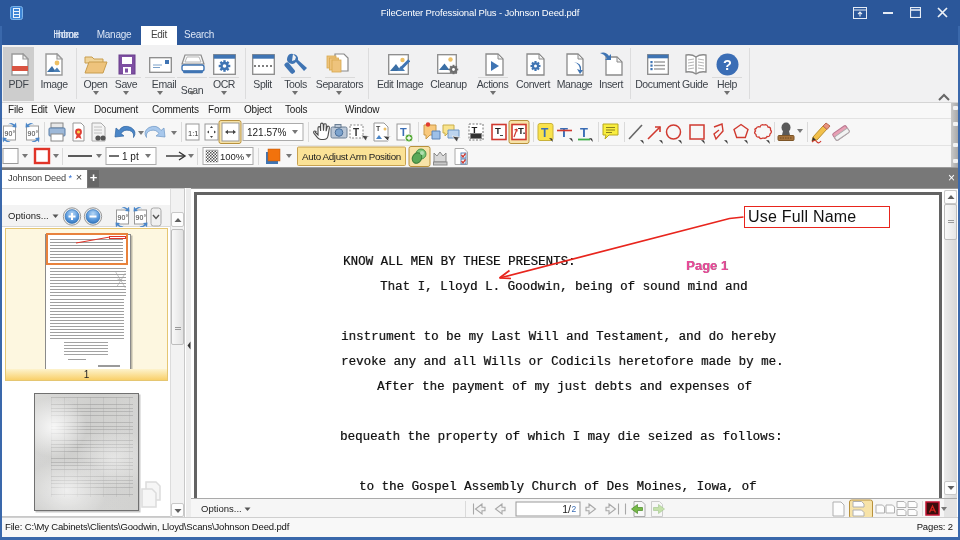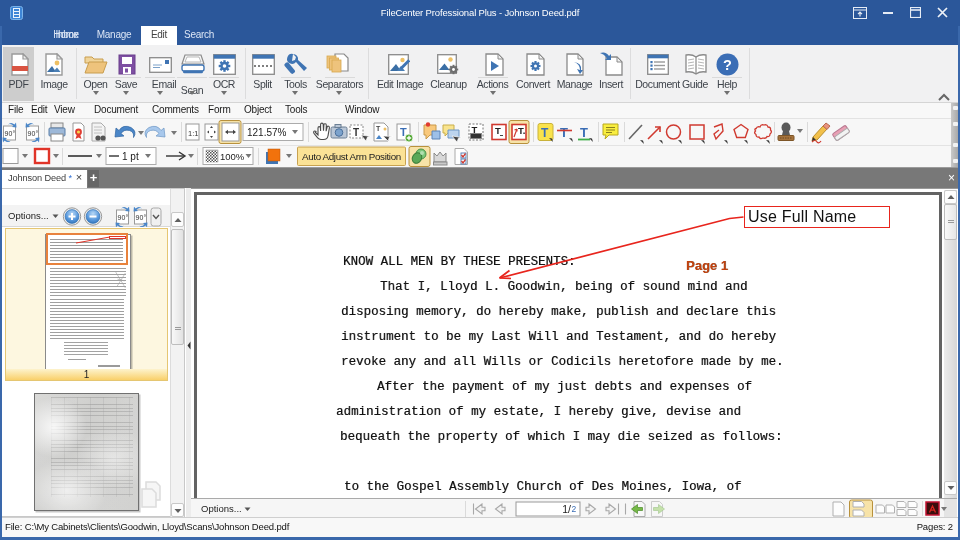--- a/index.html
+++ b/index.html
@@ -733,29 +733,27 @@
 
   <div style="position:absolute;left:186px;top:0;width:5px;height:329px;background:#ececec;"></div>
   <svg class="abs" style="left:186.5px;top:153px;" width="4" height="9" viewBox="0 0 4 9">
       <path d="M3.5 0.5 v8 L0.5 4.5z" fill="#333"></path>
     </svg>
 
   <div id="viewer">
     <div id="page"></div>
 
     <div class="docline" style="left:152px;top:67px;">KNOW ALL MEN BY THESE PRESENTS:</div>
-    <div class="docline" style="left:495px;top:69.5px;font-family:'Liberation Sans';font-size:13px;font-weight:bold;color:#c2410c;">Page 1</div>
+    <div class="docline" style="left:495px;top:69.5px;font-family:'Liberation Sans';font-size:13px;font-weight:bold;color:#ec4899;">Page 1</div>
     <div class="docline" style="left:189px;top:92px;">That I, Lloyd L. Goodwin, being of sound mind and</div>
-    <div class="docline" style="left:150px;top:117px;">disposing memory, do hereby make, publish and declare this</div>
     <div class="docline" style="left:150px;top:142px;">instrument to be my Last Will and Testament, and do hereby</div>
     <div class="docline" style="left:150px;top:167px;">revoke any and all Wills or Codicils heretofore made by me.</div>
     <div class="docline" style="left:186px;top:192px;">After the payment of my just debts and expenses of</div>
-    <div class="docline" style="left:145px;top:217px;">administration of my estate, I hereby give, devise and</div>
     <div class="docline" style="left:149px;top:242px;">bequeath the property of which I may die seized as follows:</div>
-    <div class="docline" style="left:153px;top:292px;">to the Gospel Assembly Church of Des Moines, Iowa, of</div>
+    <div class="docline" style="left:168px;top:292px;">to the Gospel Assembly Church of Des Moines, Iowa, of</div>
 
     <div style="position:absolute;left:552.5px;top:16.5px;width:146px;height:22.5px;border:1.6px solid #e8251d;background:#fff;"></div>
     <div style="position:absolute;left:557px;top:19px;font-size:16px;letter-spacing:0.2px;color:#111;">Use Full Name</div>
     <svg class="abs" style="left:300px;top:20px;" width="260" height="75" viewBox="0 0 260 75">
       <path d="M252.5 8 L238.5 9.5 L8.5 69" fill="none" stroke="#e8251d" stroke-width="1.7"></path>
       <path d="M8.5 69 L18.5 61.5 M8.5 69 L20 69.5" fill="none" stroke="#e8251d" stroke-width="1.7"></path>
     </svg>
 
     <div style="position:absolute;left:753px;top:1px;width:13px;height:308px;background:linear-gradient(90deg,#ececec,#d6d6d6);"></div>
     <div style="position:absolute;left:753px;top:1px;width:13px;height:14px;background:#fdfdfd;border:1px solid #c8c8c8;border-radius:2px;"></div>

